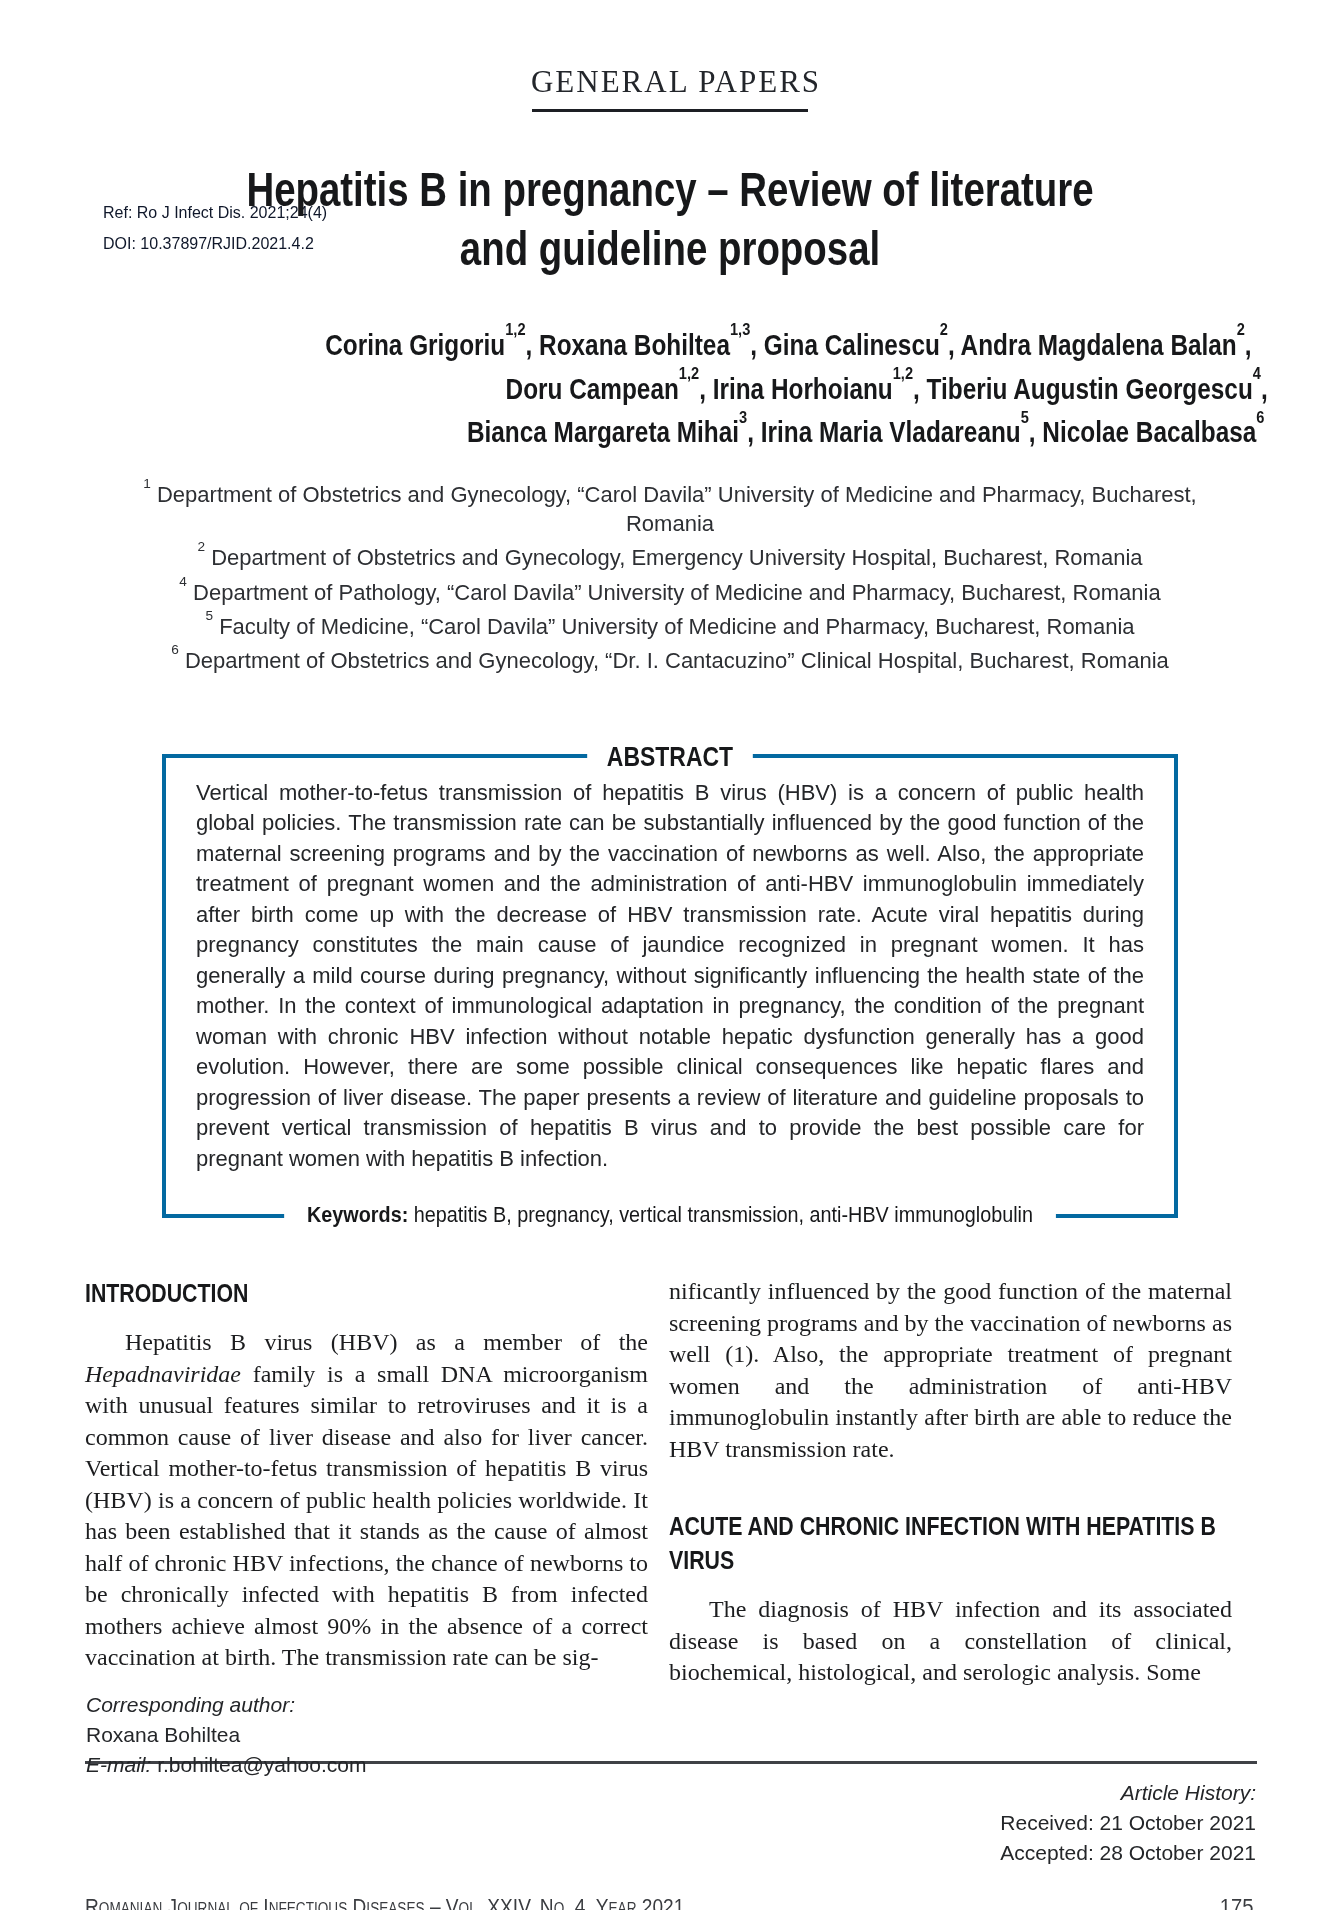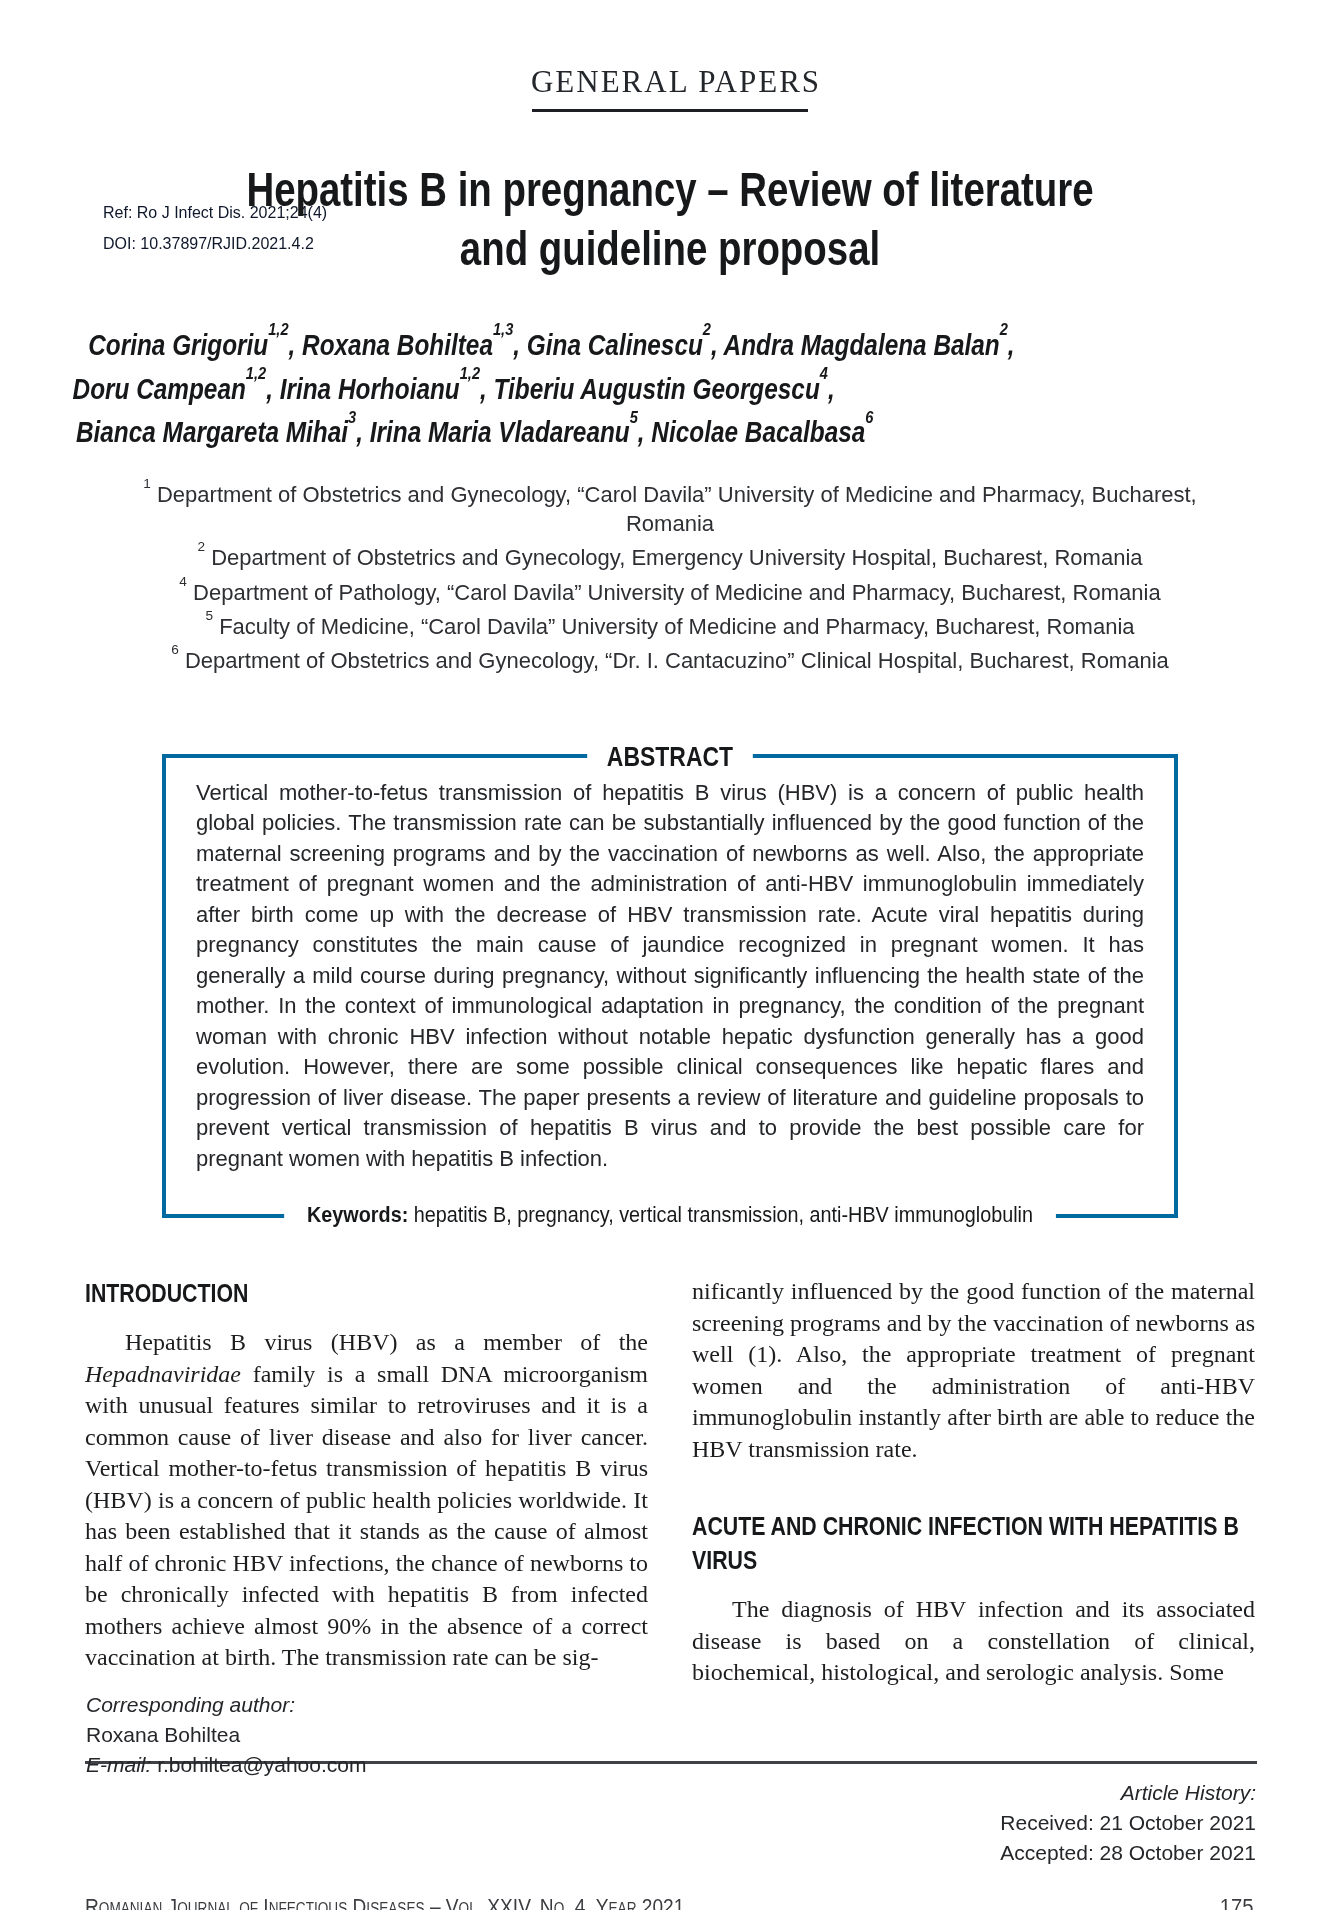--- a/index.html
+++ b/index.html
@@ -38,21 +38,21 @@
     margin-top: 48px;
     text-align: center;
     font-weight: bold;
     font-size: 48px;
     line-height: 59px;
     color: #17181a;
   }
   .article-title .tline { display: block; transform: scaleX(0.80); transform-origin: center center; white-space: nowrap; }
 
   
-  .authors { margin-top: 42px; text-align: left; font-weight: bold; font-size: 29px; line-height: 37px; color: #17181a; font-style: italic; }
+  .authors { margin-top: 42px; text-align: right; font-weight: bold; font-size: 29px; line-height: 37px; color: #17181a; }
   .authors .aline { display: inline-block; transform: scaleX(0.84); transform-origin: center center; white-space: nowrap; }
   .authors .row { display: block; }
   sup.au { font-size: 60%; position: relative; top: -0.5em; }
 
   
   .affiliations { margin: 24px auto 0; max-width: 1070px; text-align: center; font-size: 22px; line-height: 29px; color: #2d2f33; }
   .affiliations sup { font-size: 62%; position: relative; top: -0.45em; }
 
   
   .abstract-box {
@@ -78,21 +78,21 @@
     position: absolute; bottom: -15px; left: 50%;
     transform: translateX(-50%) scaleX(0.88);
     background: #ffffff;
     padding: 0 26px;
     font-size: 22.5px; line-height: 28px;
     white-space: nowrap; color: #17181a;
   }
   .keywords-legend b { font-weight: bold; }
 
   
-  .columns { display: flex; gap: 44px; padding: 0 85px; margin-top: 58px; }
+  .columns { display: flex; gap: 21px; padding: 0 85px; margin-top: 58px; }
   .col { width: calc(50% - 22px); }
   .section-heading {
     font-weight: bold; font-size: 26px; line-height: 34px;
     color: #17181a; margin-bottom: 17px;
     overflow: visible;
   }
   .body-p {
     font-family: "Liberation Serif", serif;
     font-size: 24px; line-height: 31.5px;
     text-align: justify; color: #1c1d1f;

